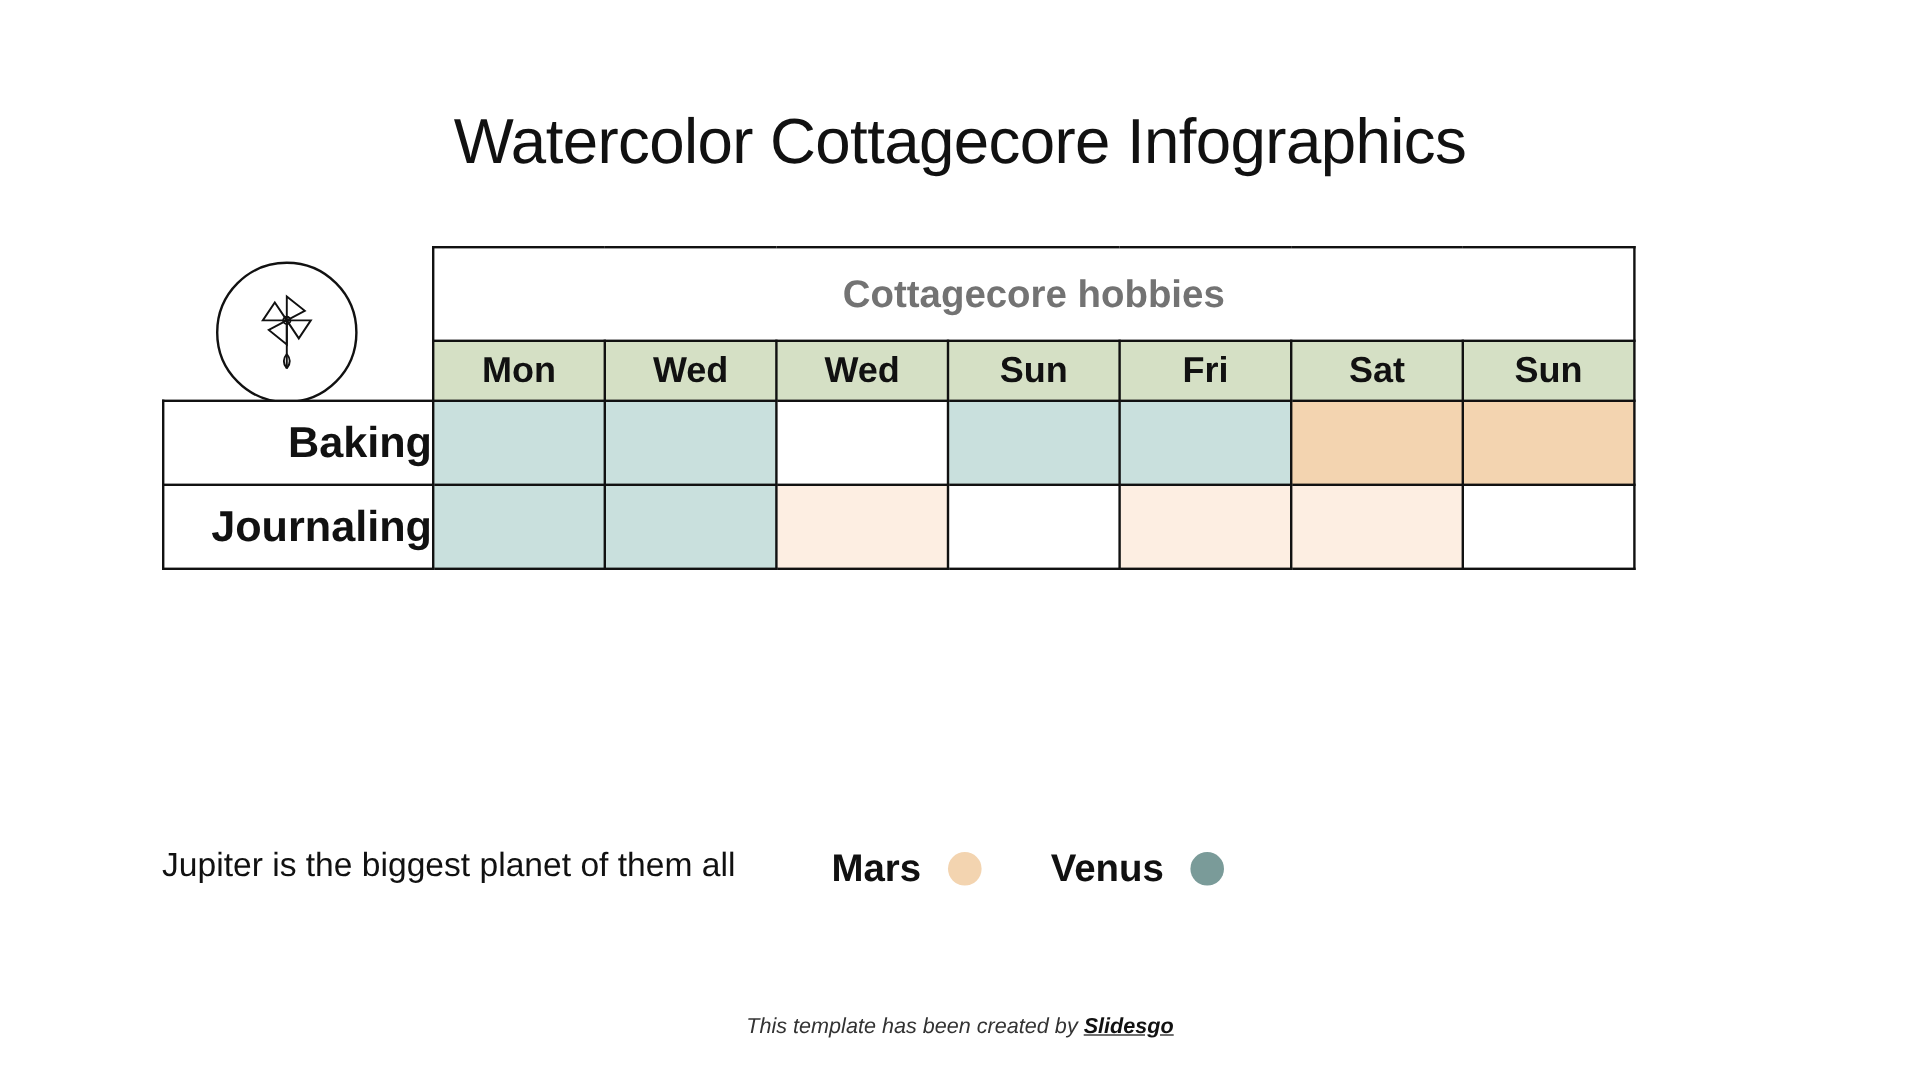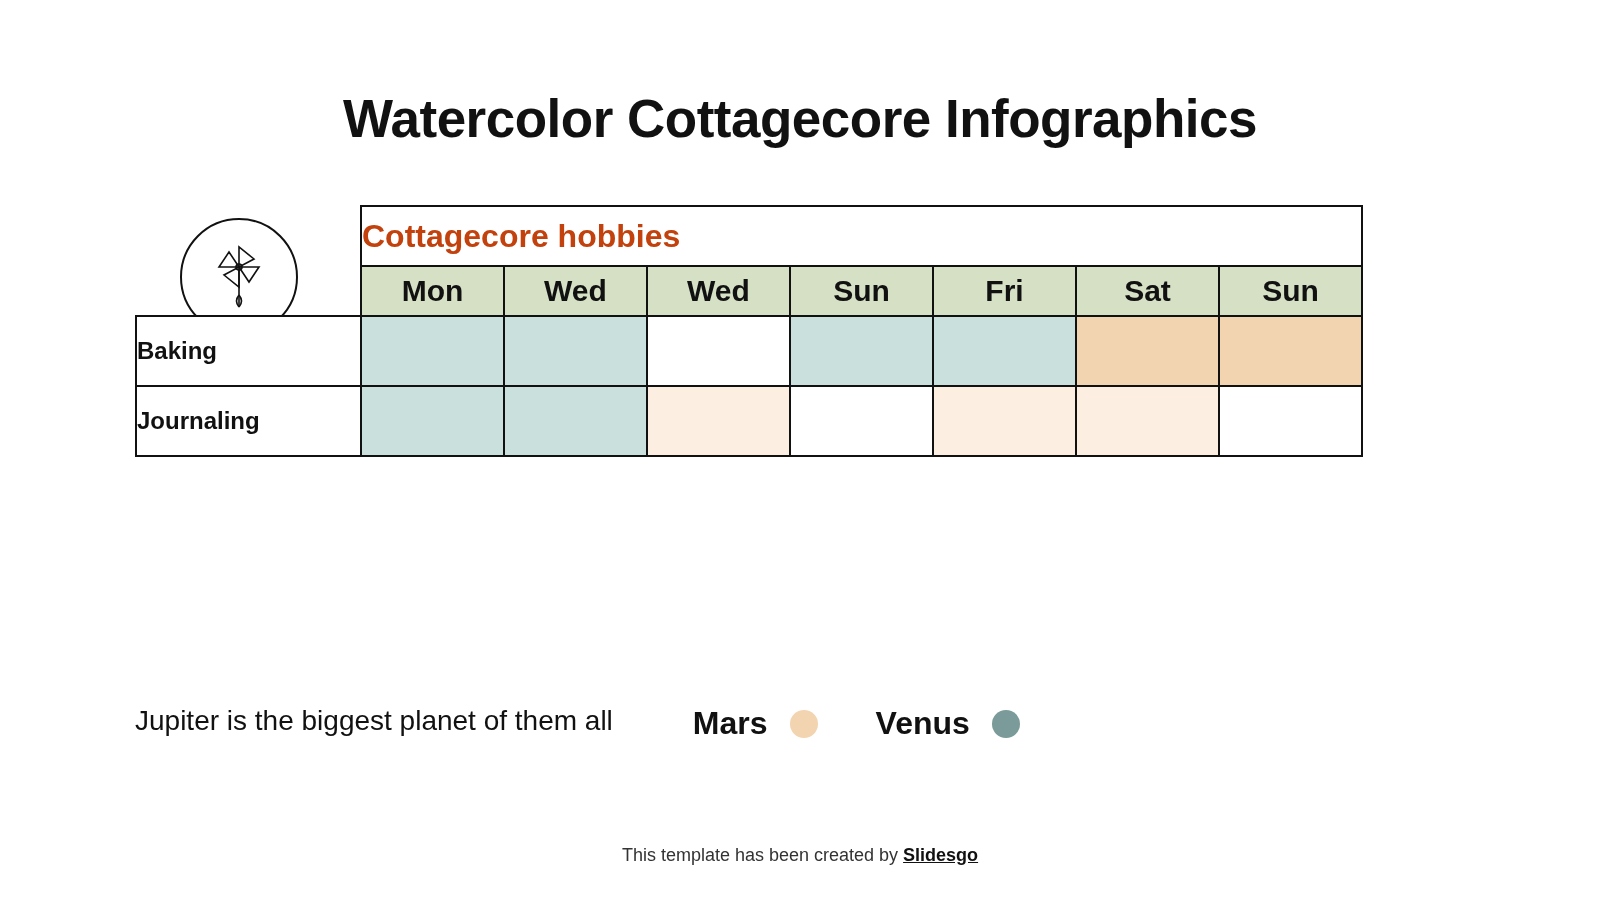--- a/index.html
+++ b/index.html
@@ -19,21 +19,21 @@
   .slide {
     position: relative;
     width: 1600px;
     height: 900px;
     box-sizing: border-box;
   }
 
   .title {
     text-align: center;
     font-size: 53px;
-    font-weight: bold;
+    font-weight: normal;
     letter-spacing: -0.5px;
     margin: 0;
     padding-top: 88px;
     color: #111111;
   }
 
   .content-area {
     position: absolute;
     left: 0;
     top: 205px;
@@ -75,44 +75,45 @@
 
   .col-label { width: 225px; }
   .col-day { width: 143px; }
 
   .spacer-cell {
     border: none !important;
     background: transparent;
   }
 
   .header-title {
-    height: 60px;
-    text-align: left;
+    height: 78px;
+    text-align: center;
     font-size: 32px;
     font-weight: bold;
     background: #ffffff;
-    color: #c2410c;
+    color: #737373;
   }
 
   .day-head {
     height: 50px;
     text-align: center;
     font-size: 30px;
     font-weight: bold;
     background: #d5e0c5;
     color: #111111;
   }
 
   .row-label {
     height: 70px;
     padding-left: 14px;
-    font-size: 24px;
+    font-size: 36px;
     font-weight: bold;
     background: #ffffff;
     color: #111111;
+    text-align: right;
   }
 
   .cell {
     height: 70px;
   }
 
   .legend-row {
     position: absolute;
     left: 135px;
     top: 500px;
@@ -149,20 +150,21 @@
   }
 
   .footer {
     position: absolute;
     left: 0;
     top: 845px;
     width: 1600px;
     text-align: center;
     font-size: 18px;
     color: #333333;
+    font-style: italic;
   }
   .footer a {
     color: #111111;
     font-weight: bold;
     text-decoration: underline;
   }
 </style>
 </head>
 <body>
 

